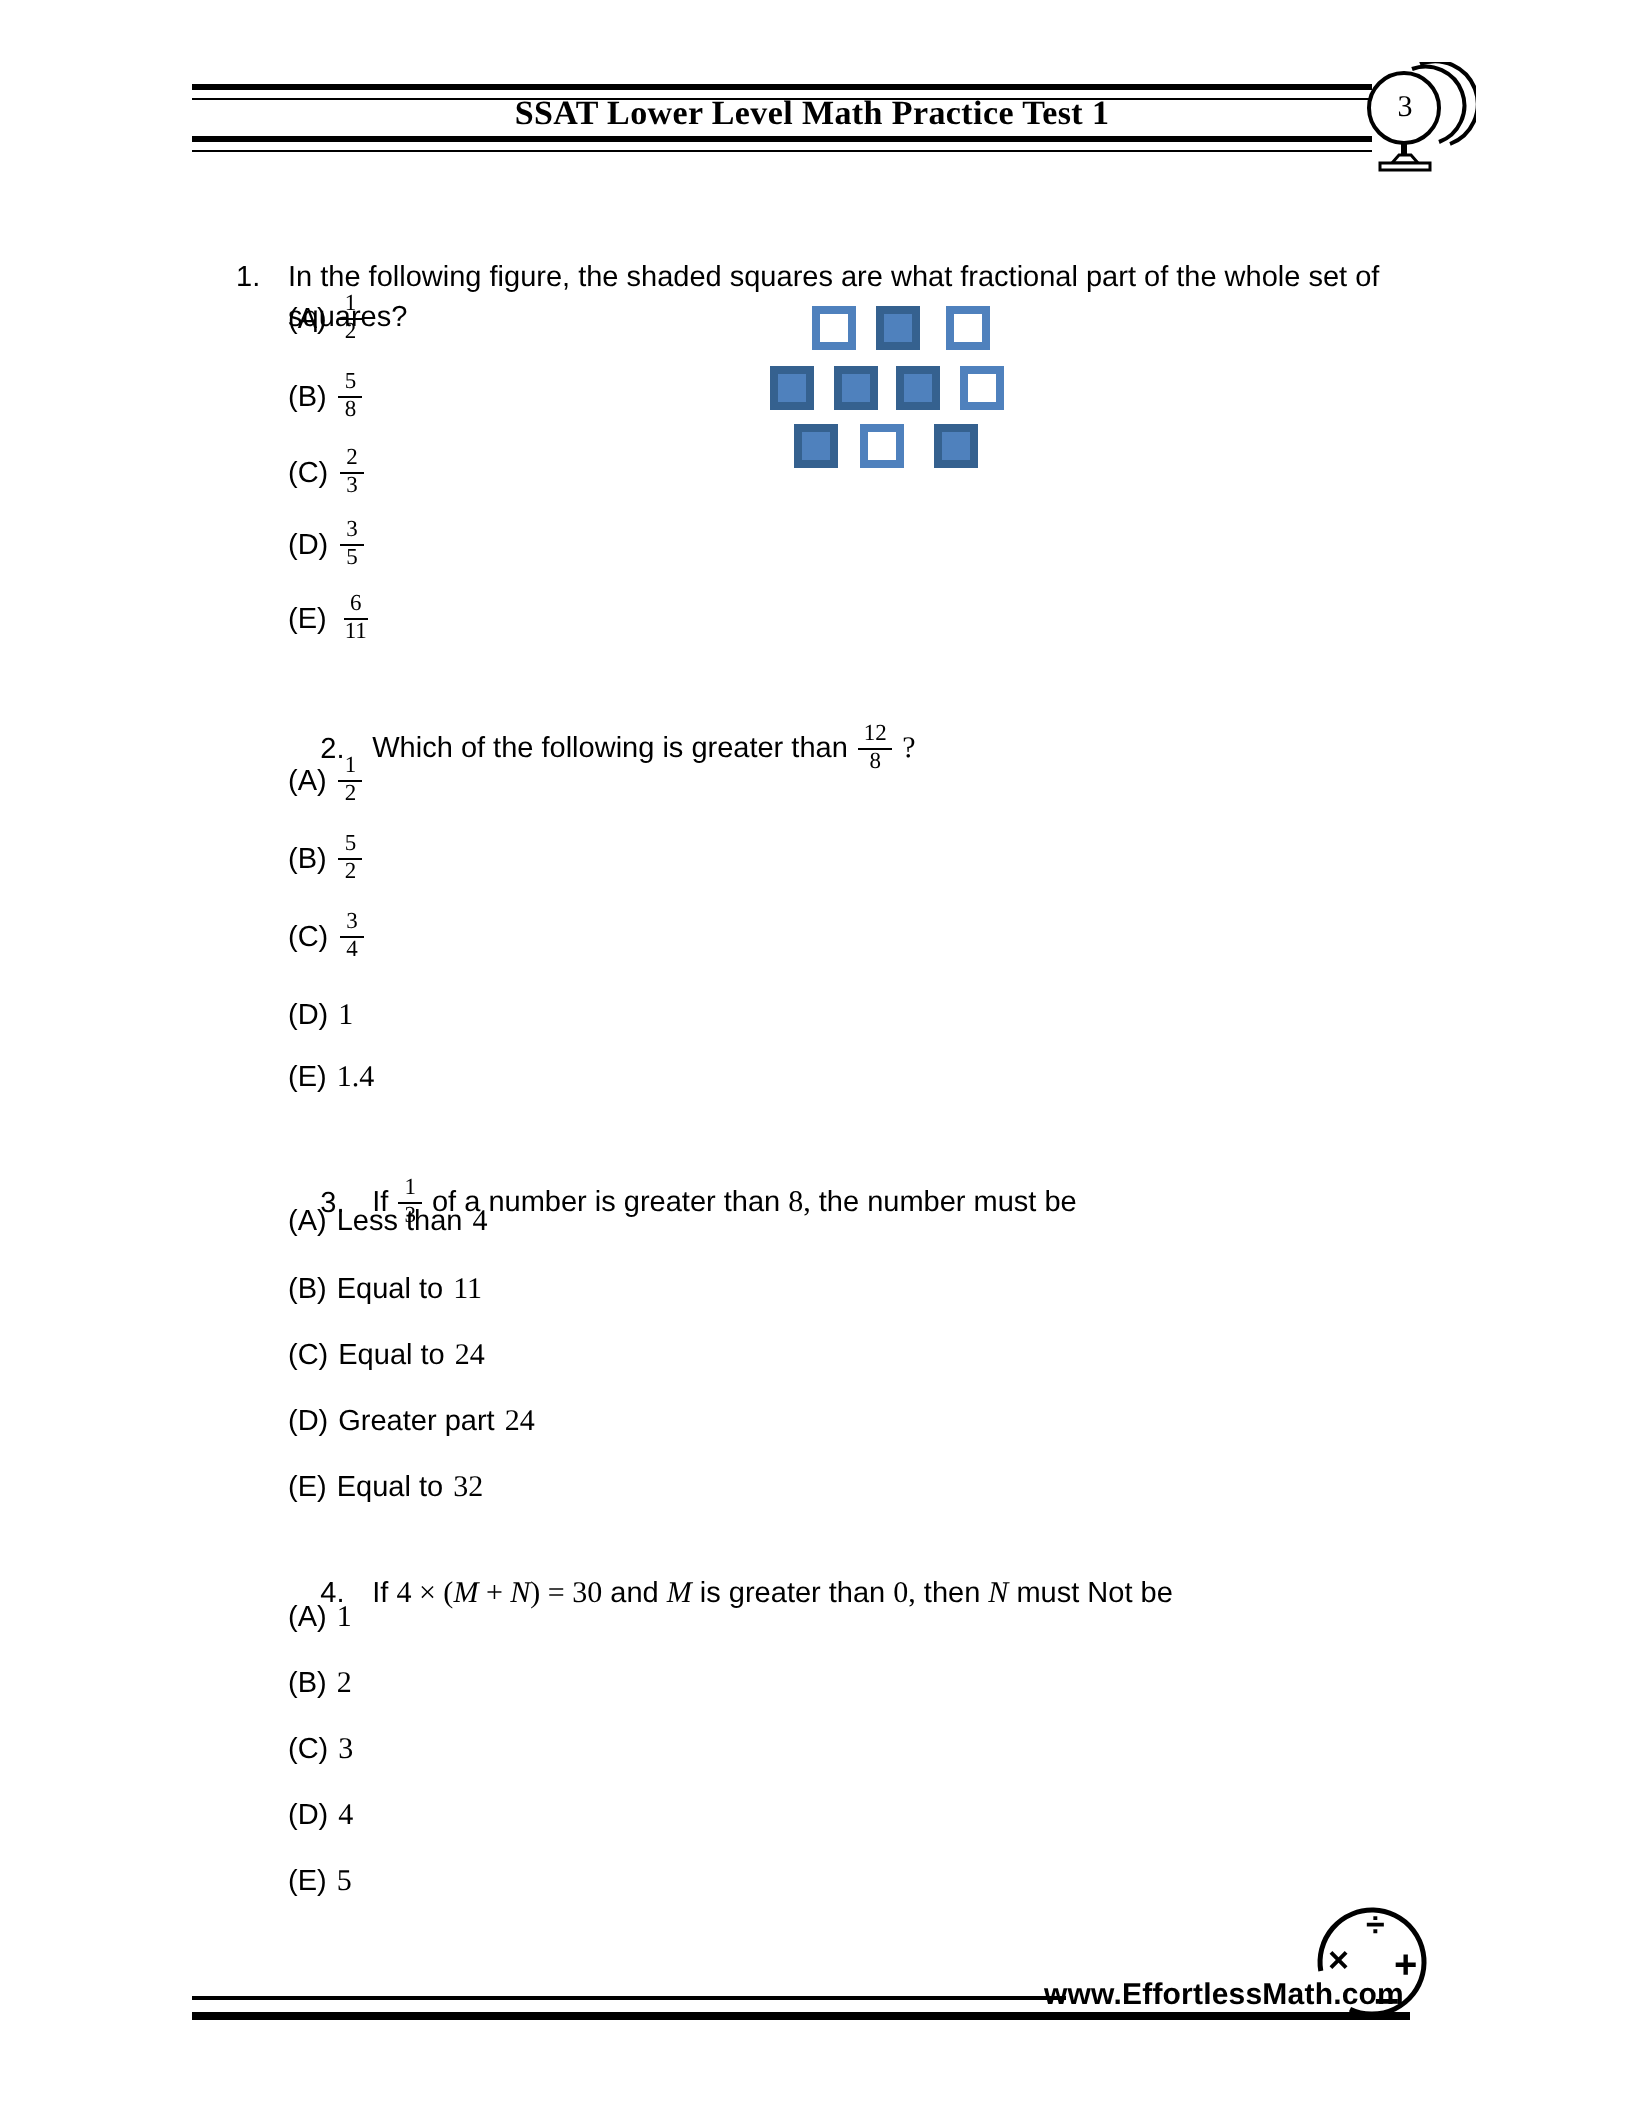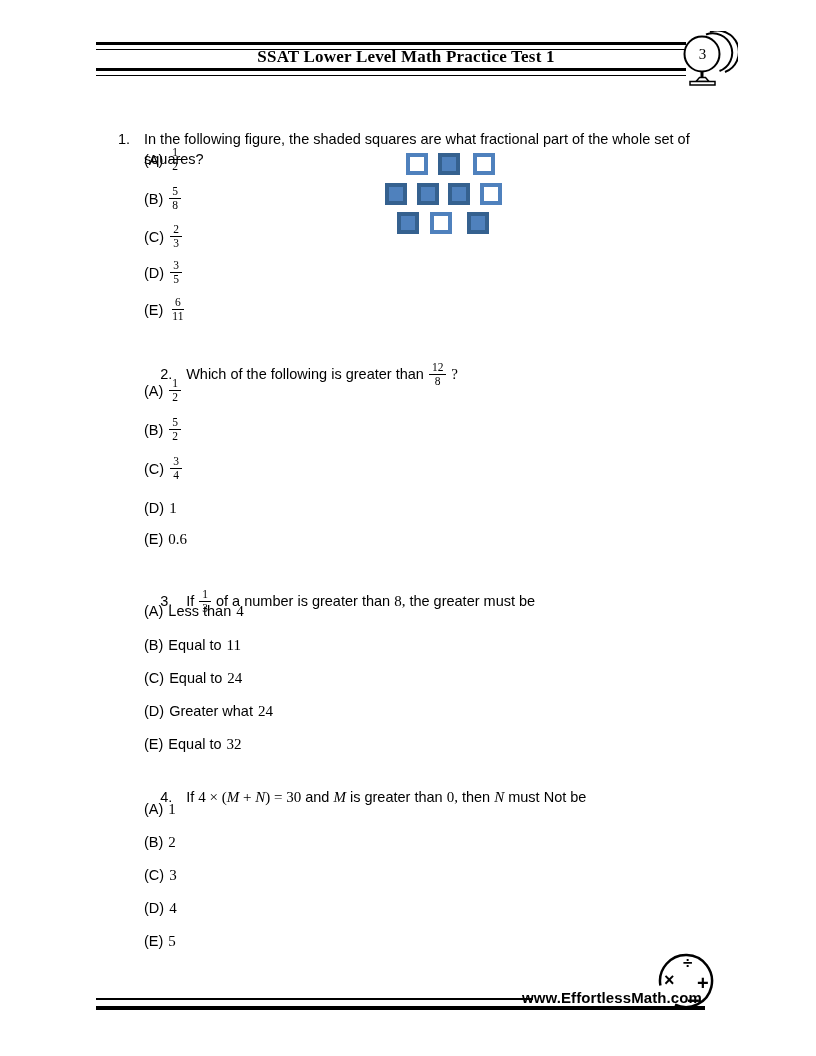--- a/index.html
+++ b/index.html
@@ -162,45 +162,45 @@
         <span class="fnum">3</span>
         <span class="fden">4</span>
       </span>
   </div>
   <div class="opt" style="top:498px;">
     <span>(D)</span>
     <span class="mathv">1</span>
   </div>
   <div class="opt" style="top:529px;">
     <span>(E)</span>
-    <span class="mathv">0.6</span>
+    <span class="mathv">1.4</span>
   </div>
 
   <div class="question qline" style="top:568px;">
-    <span class="qnum">3.</span><span>If </span><span class="frac"><span class="fnum">1</span><span class="fden">3</span></span><span> of a number is greater than </span><span class="mathv">8,</span><span> the greater must be</span>
+    <span class="qnum">3.</span><span>If </span><span class="frac"><span class="fnum">1</span><span class="fden">3</span></span><span> of a number is greater than </span><span class="mathv">8,</span><span> the number must be</span>
   </div>
 
   <div class="opt" style="top:601px;">
     <span>(A)</span>
     <span>Less than</span>
     <span class="mathv">4</span>
   </div>
   <div class="opt" style="top:635px;">
     <span>(B)</span>
     <span>Equal to</span>
     <span class="mathv">11</span>
   </div>
   <div class="opt" style="top:668px;">
     <span>(C)</span>
     <span>Equal to</span>
     <span class="mathv">24</span>
   </div>
   <div class="opt" style="top:701px;">
     <span>(D)</span>
-    <span>Greater what</span>
+    <span>Greater part</span>
     <span class="mathv">24</span>
   </div>
   <div class="opt" style="top:734px;">
     <span>(E)</span>
     <span>Equal to</span>
     <span class="mathv">32</span>
   </div>
 
   <div class="question qline" style="top:767px;">
     <span class="qnum">4.</span><span>If </span><span class="mathv">4 × (</span><span class="mi">M</span><span class="mathv"> + </span><span class="mi">N</span><span class="mathv">) = 30</span><span> and </span><span class="mi">M</span><span> is greater than </span><span class="mathv">0,</span><span> then </span><span class="mi">N</span><span> must Not be</span>

